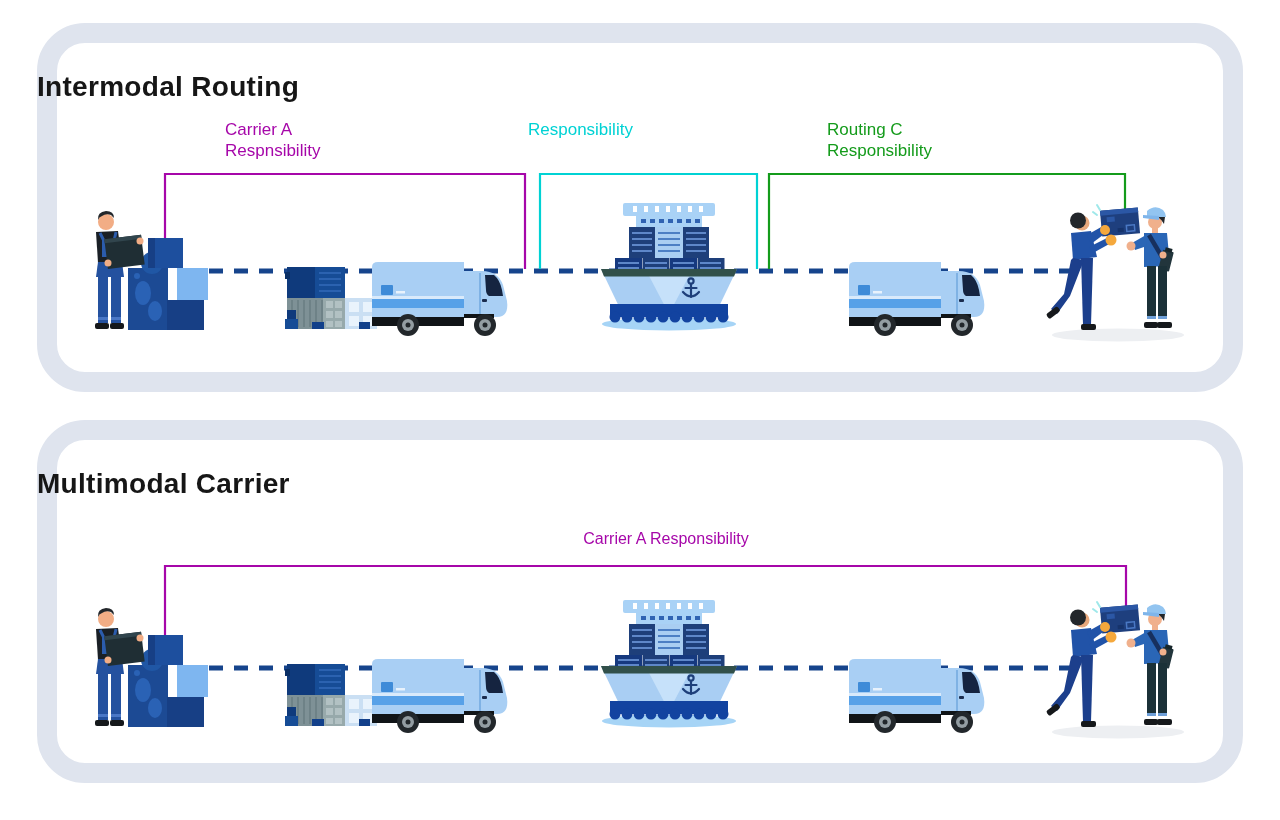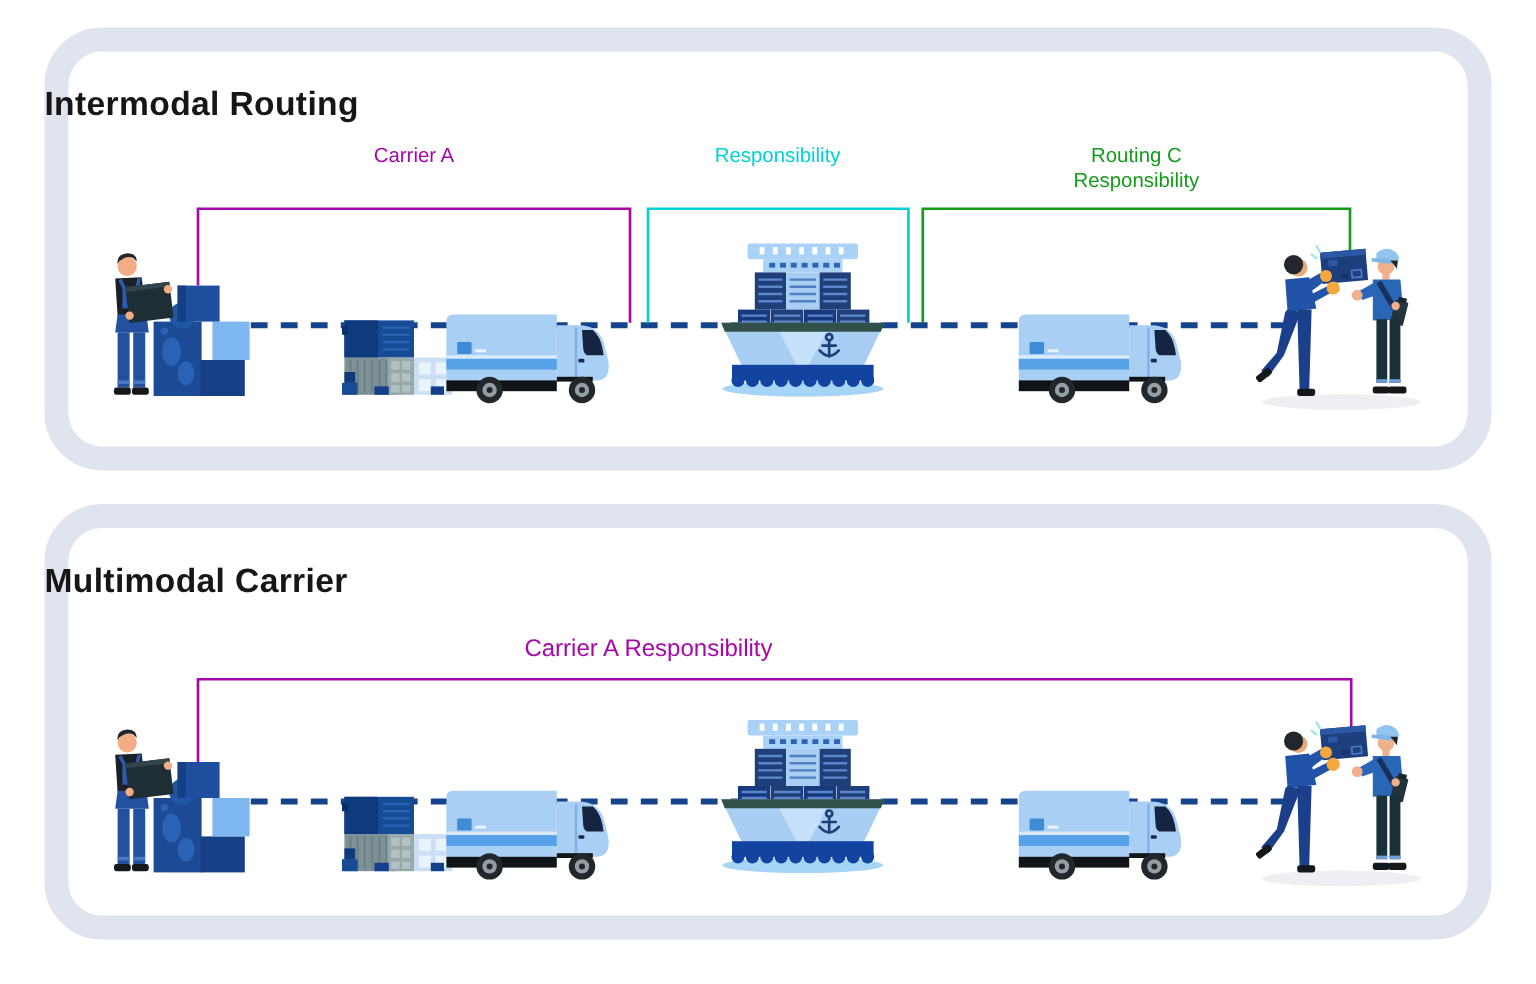--- a/index.html
+++ b/index.html
@@ -13,28 +13,28 @@
   .card{position:absolute;left:37px;width:1206px;background:var(--card-bg);border-radius:48px}
   .card::before{content:"";position:absolute;inset:0;border:20px solid var(--card-border);
     border-radius:48px;pointer-events:none}
   #card-intermodal{top:23px;height:369px}
   #card-multimodal{top:420px;height:363px}
   .card-title{position:absolute;left:0;right:0;top:48px;text-align:left;
     font-size:28px;font-weight:700;color:var(--title-text);letter-spacing:.3px}
   .scene{position:absolute;left:0;top:0;width:1206px;display:block}
   #scene-1{height:369px}
   #scene-2{height:363px}
-  .carrier-label{position:absolute;top:96px;width:240px;text-align:center;
+  .carrier-label{position:absolute;top:96px;width:240px;text-align:left;
     font-size:17px;line-height:21px;font-weight:400}
   .carrier-label span{display:block}
   #label-a{left:188px;color:var(--carrier-a)}
   #label-b{left:491px;color:var(--carrier-b)}
   #label-c{left:790px;color:var(--carrier-c)}
-  #label-multi{position:absolute;top:110px;left:400px;width:400px;
-    font-size:20px;color:var(--carrier-a)}
+  #label-multi{position:absolute;top:110px;left:429px;width:400px;text-align:center;
+    font-size:16px;color:var(--carrier-a)}
   .route-dash{stroke:var(--route-dash);stroke-width:5;stroke-dasharray:14 11;fill:none}
   .bracket{fill:none;stroke-width:2.2px}
   .bracket-a{stroke:var(--carrier-a)}
   .bracket-b{stroke:var(--carrier-b)}
   .bracket-c{stroke:var(--carrier-c)}
 </style>
 </head>
 <body>
 
 <svg width="0" height="0" style="position:absolute" aria-hidden="true">
@@ -229,20 +229,21 @@
   </defs>
 </svg>
 
 <div class="canvas">
 
   <section class="card" id="card-intermodal">
     <h2 class="card-title">Intermodal Routing</h2>
 
     <div class="carrier-label" id="label-a">
       <span>Carrier A</span>
+      <span>Respnsibility</span>
     </div>
     <div class="carrier-label" id="label-b">
       <span>Responsibility</span>
     </div>
     <div class="carrier-label" id="label-c">
       <span>Routing C</span>
       <span>Responsibility</span>
     </div>
 
     <svg class="scene" id="scene-1" viewBox="0 0 1206 369">

